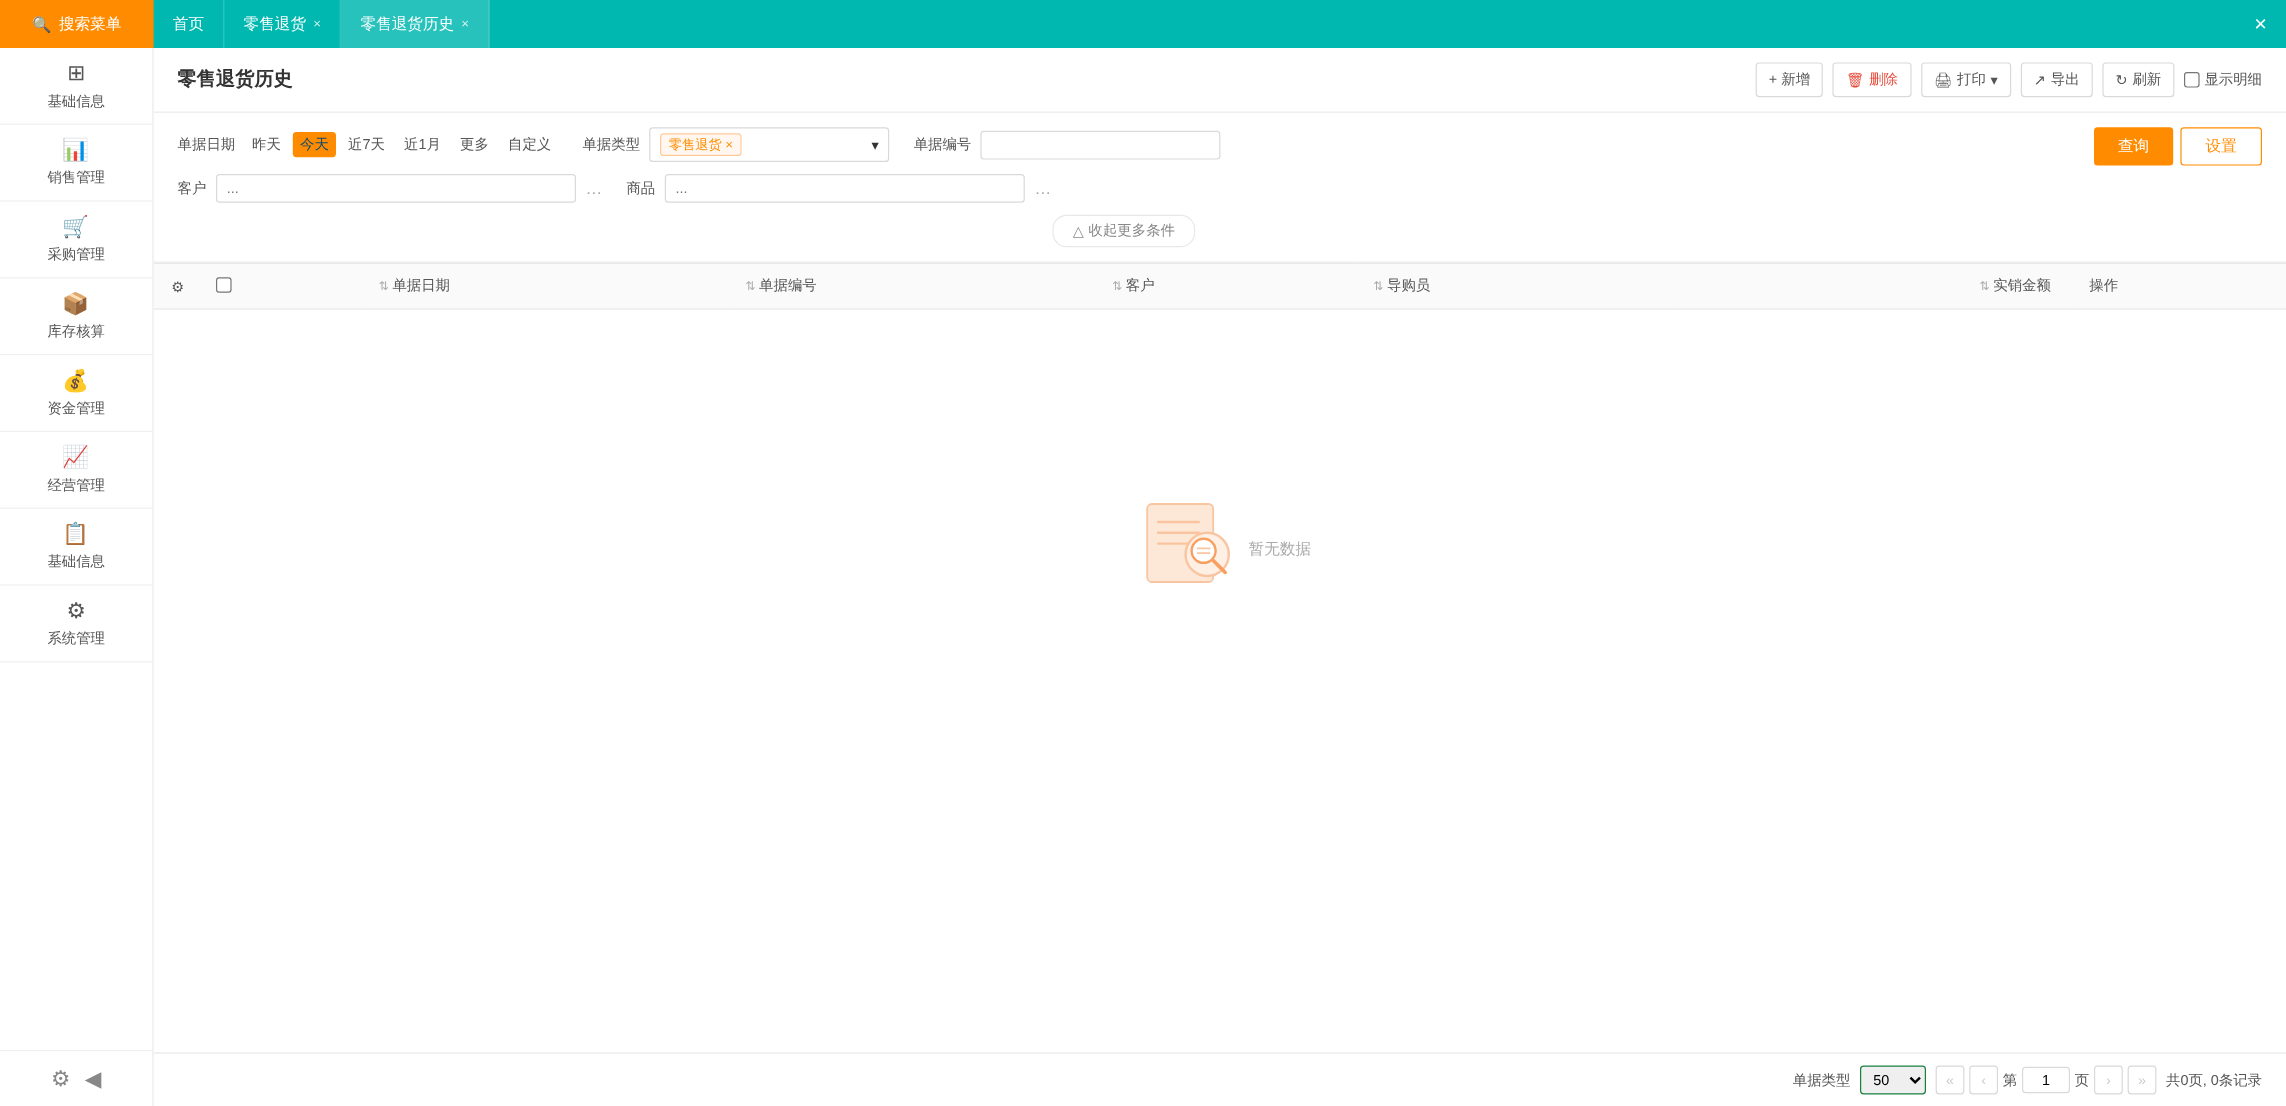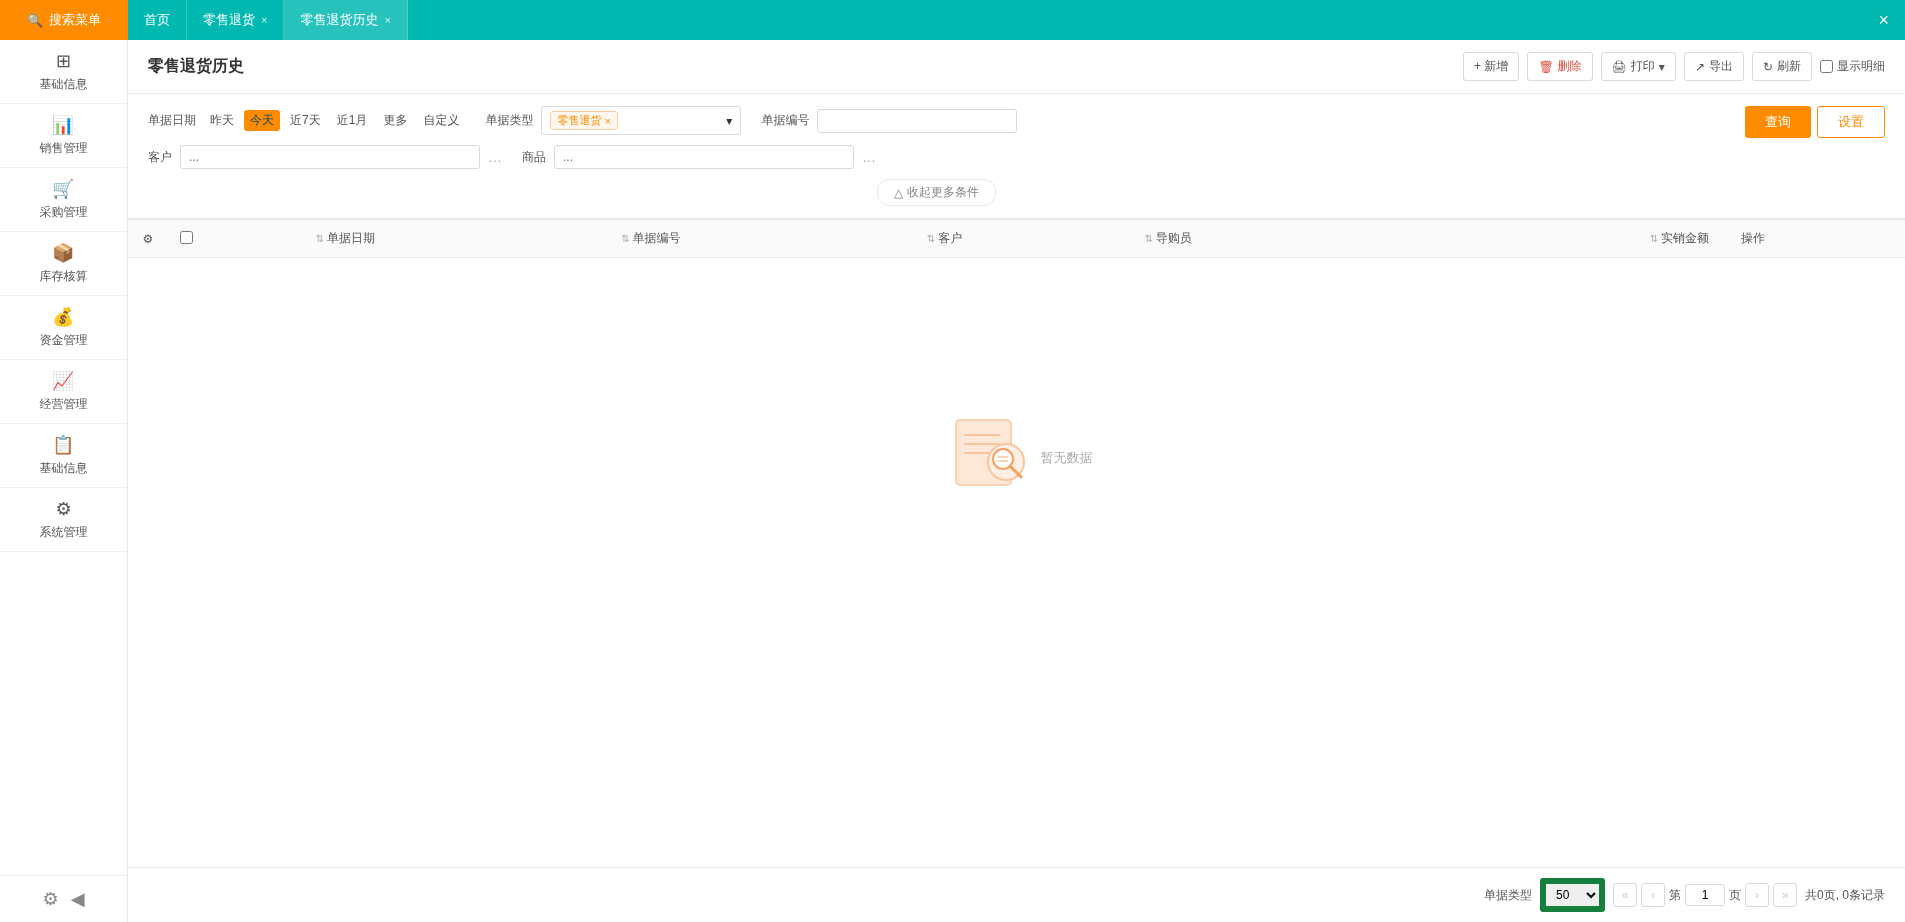--- a/index.html
+++ b/index.html
@@ -66,21 +66,21 @@
     .data-table th:first-child { width: 40px; text-align: center; }
     .data-table .th-settings { width: 36px; text-align: center; }
     .sort-icon { color: #aaa; font-size: 10px; }
     .th-content { display: flex; align-items: center; gap: 3px; }
     .checkbox-cell { text-align: center; }
     .empty-icon { width: 100px; height: 100px; margin-bottom: 16px; }
     .empty-text { color: #aaa; font-size: 13px; }
 
     
     .pagination { background: white; border-top: 1px solid #e8e8e8; padding: 10px 20px; display: flex; align-items: center; justify-content: flex-end; gap: 8px; flex-shrink: 0; font-size: 12px; color: #555; }
-    .pagination-select { border: 6px solid #15803d; border-radius: 3px; padding: 3px 6px; font-size: 12px; cursor: pointer; }
+    .pagination-select { border: 1px solid #15803d; border-radius: 3px; padding: 3px 6px; font-size: 12px; cursor: pointer; }
     .page-nav { display: flex; align-items: center; gap: 4px; }
     .page-nav-btn { width: 24px; height: 24px; border: 1px solid #d9d9d9; border-radius: 3px; display: flex; align-items: center; justify-content: center; cursor: pointer; background: white; color: #555; font-size: 12px; }
     .page-nav-btn.disabled { color: #ccc; cursor: not-allowed; }
     .page-input { width: 40px; border: 1px solid #d9d9d9; border-radius: 3px; padding: 3px 4px; text-align: center; font-size: 12px; }
 
     
     .table-body-empty { display: flex; flex-direction: row; align-items: center; justify-content: center; height: 400px; }
   </style>
 </head>
 <body>

